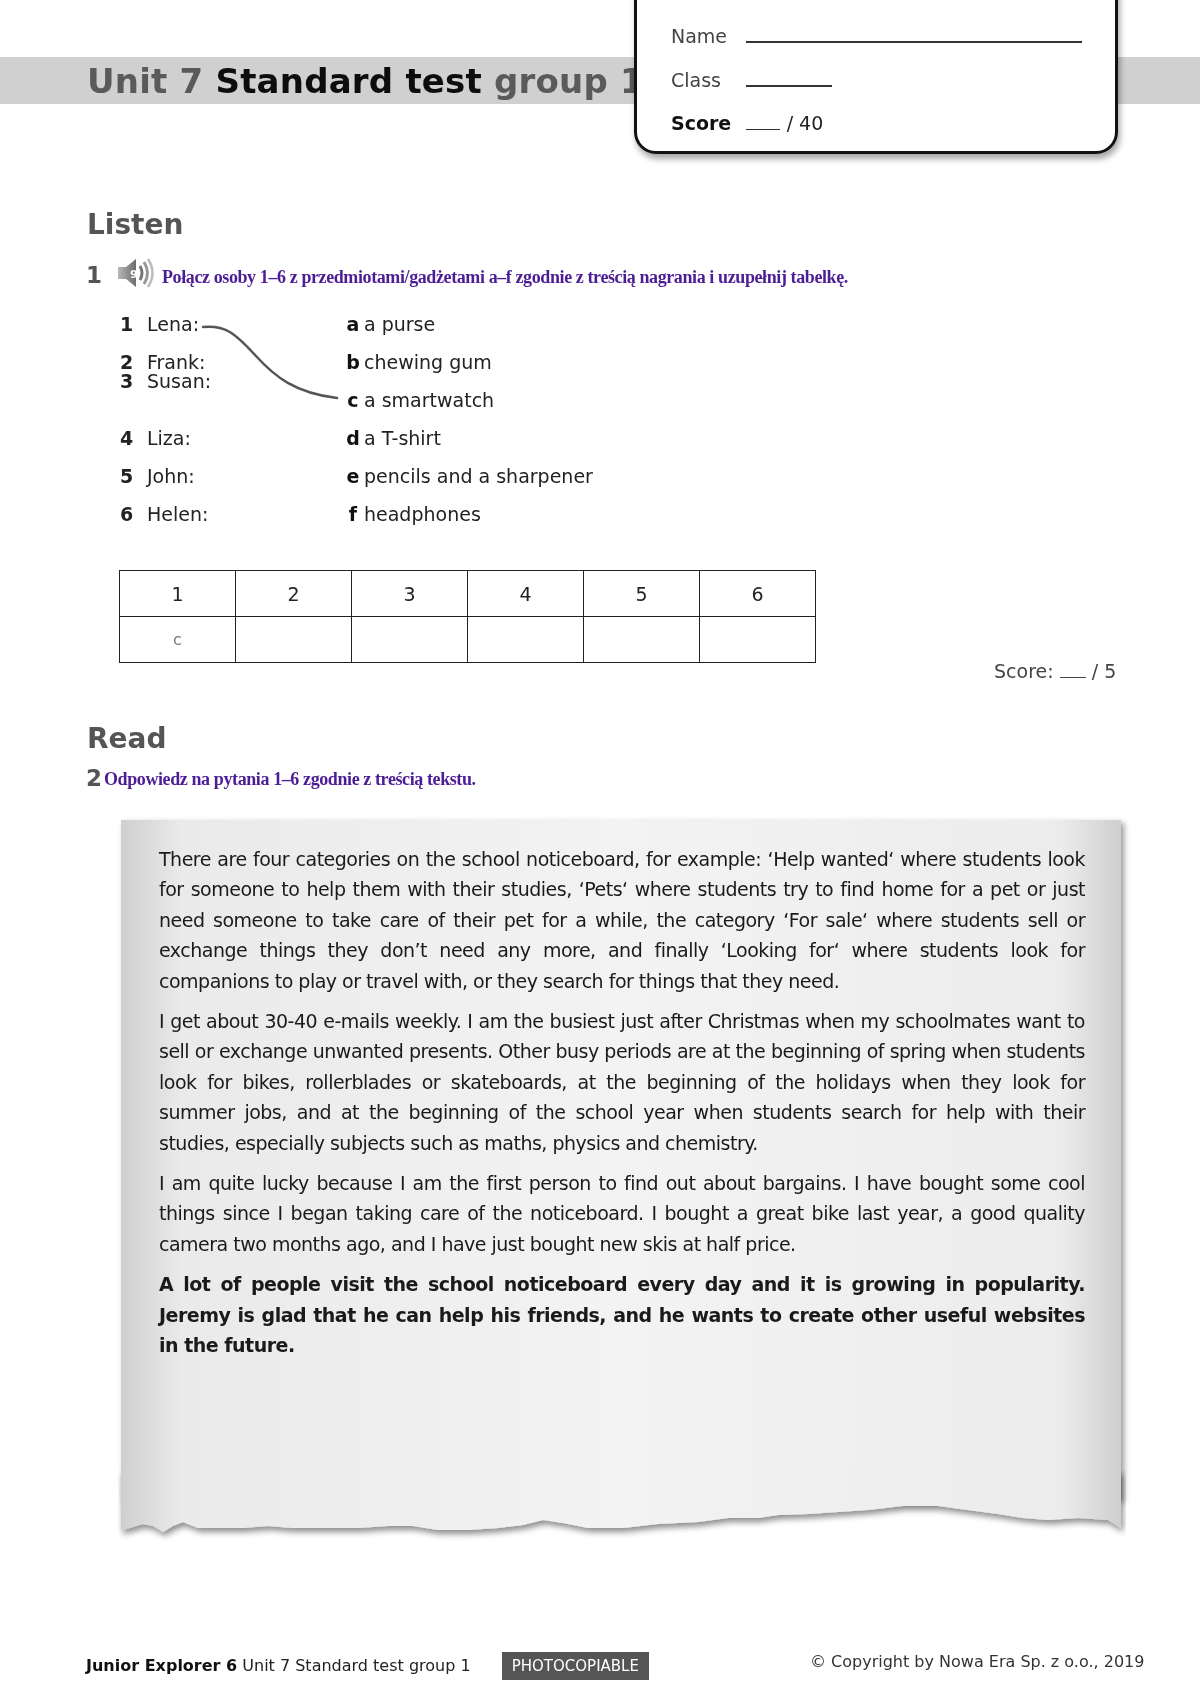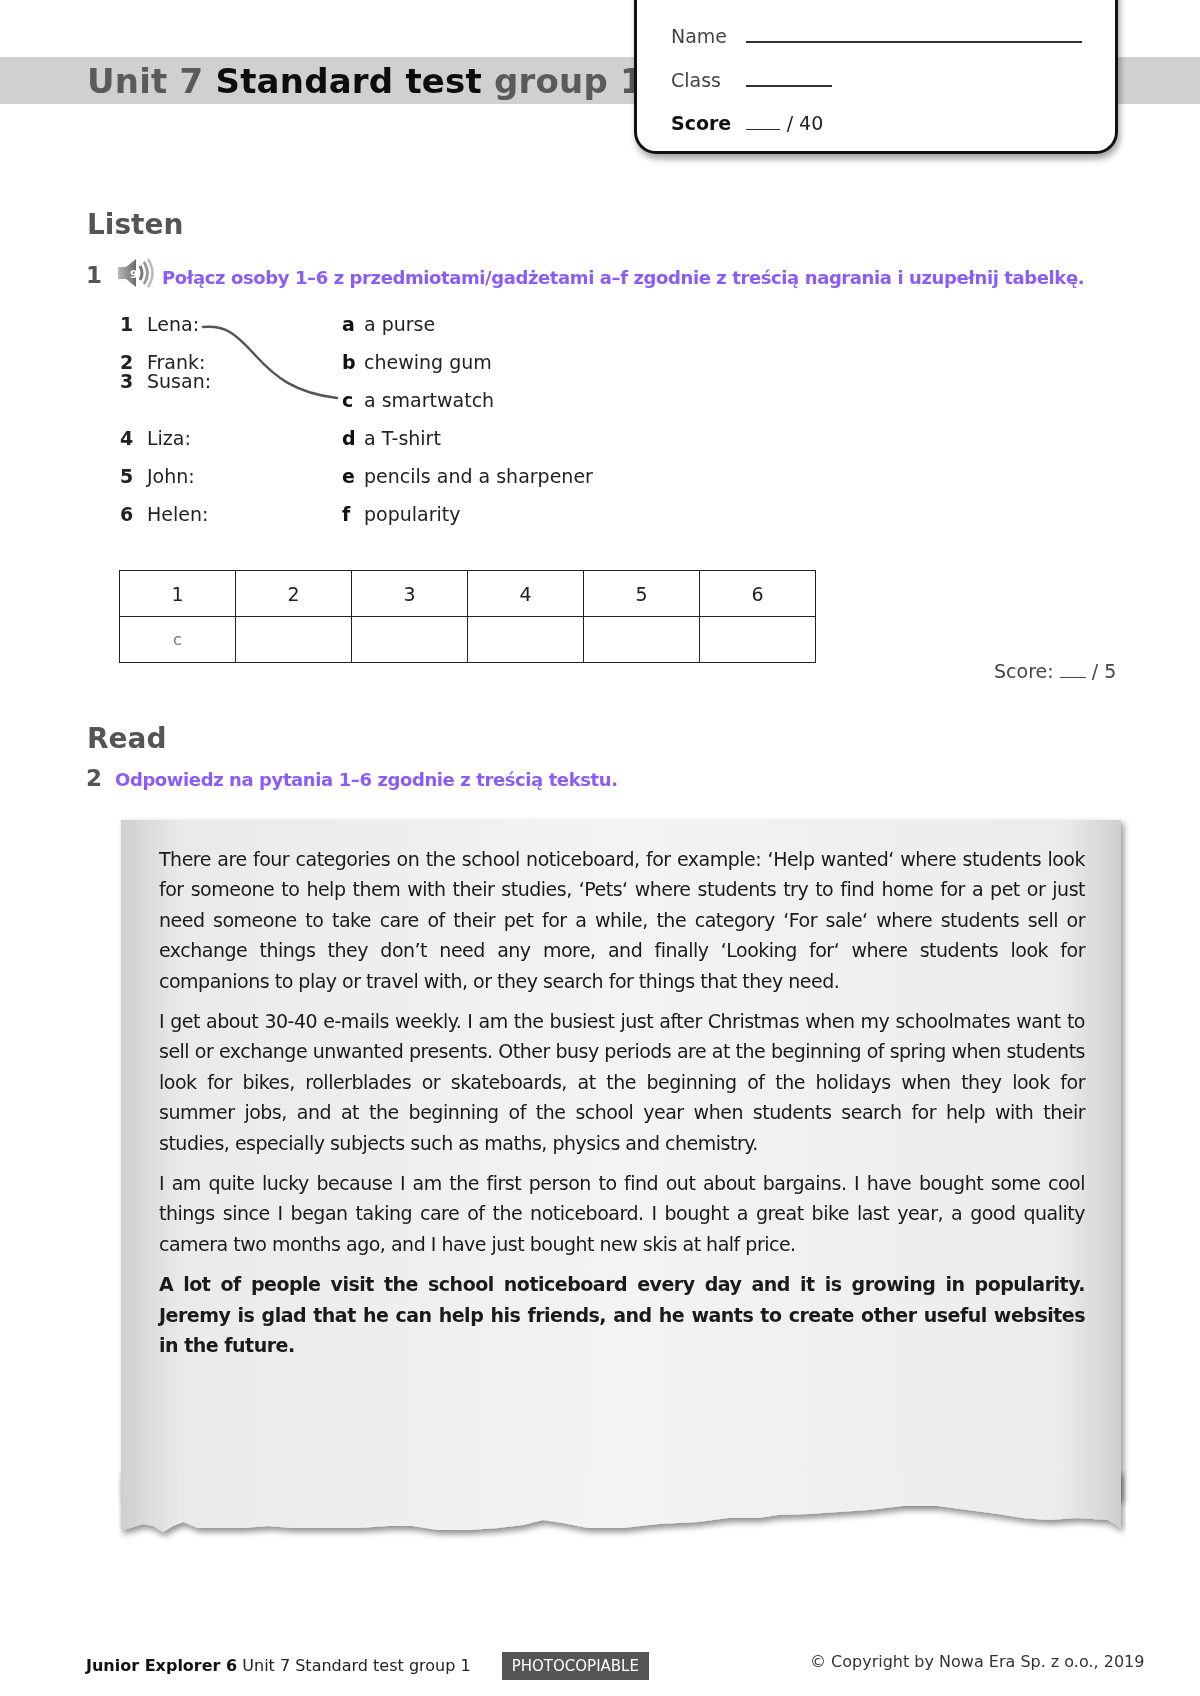--- a/index.html
+++ b/index.html
@@ -32,29 +32,30 @@
   .nb-score { top: 129px; color: #111; font-weight: bold; }
   .nb-score .val { font-weight: normal; color: #222; }
 
   .section-h {
     position: absolute; left: 87px; font-size: 28px; font-weight: bold; color: #555;
   }
   .ex-num {
     position: absolute; left: 86px; font-size: 23px; font-weight: bold; color: #555;
   }
   .instr {
-    position: absolute; font-size: 18px; font-weight: bold; color: #8b5cf6; white-space: nowrap;
+    position: absolute; font-size: 18px; font-weight: bold; color: #4c1d95; white-space: nowrap;
     letter-spacing: -0.4px;
+    font-family: Liberation Serif, serif;
   }
   .speaker { position: absolute; left: 116px; top: 256px; width: 42px; height: 34px; }
 
   .match-row { position: absolute; font-size: 19px; color: #222; height: 30px; }
   .match-left { left: 120px; }
   .match-left .num { display: inline-block; width: 27px; font-weight: bold; color: #222; }
-  .match-right { left: 342px; }
+  .match-right { left: 342px; text-align: center; }
   .match-right .let { display: inline-block; width: 22px; font-weight: bold; color: #111; }
   .match-line { position: absolute; left: 195px; top: 315px; width: 150px; height: 90px; }
 
   table.answers {
     position: absolute; left: 119px; top: 570px; border-collapse: collapse;
   }
   table.answers td {
     border: 1.5px solid #222; width: 113px; text-align: center; font-size: 19px; color: #222;
   }
   table.answers tr.head td { height: 43px; }
@@ -130,21 +131,21 @@
 <div class="match-row match-left" style="top:370px"><span class="num">3</span><span>Susan:</span></div>
 <div class="match-row match-left" style="top:427px"><span class="num">4</span><span>Liza:</span></div>
 <div class="match-row match-left" style="top:465px"><span class="num">5</span><span>John:</span></div>
 <div class="match-row match-left" style="top:503px"><span class="num">6</span><span>Helen:</span></div>
 
 <div class="match-row match-right" style="top:313px"><span class="let">a</span><span>a purse</span></div>
 <div class="match-row match-right" style="top:351px"><span class="let">b</span><span>chewing gum</span></div>
 <div class="match-row match-right" style="top:389px"><span class="let">c</span><span>a smartwatch</span></div>
 <div class="match-row match-right" style="top:427px"><span class="let">d</span><span>a T-shirt</span></div>
 <div class="match-row match-right" style="top:465px"><span class="let">e</span><span>pencils and a sharpener</span></div>
-<div class="match-row match-right" style="top:503px"><span class="let">f</span><span>popularity</span></div>
+<div class="match-row match-right" style="top:503px"><span class="let">f</span><span>headphones</span></div>
 
 <svg class="match-line" viewBox="0 0 150 90">
   <path d="M8 12 C30 10, 40 18, 60 40 S100 78, 142 83" stroke="#555" stroke-width="2.5" fill="none" stroke-linecap="round"></path>
 </svg>
 
 <table class="answers">
   <tbody>
       <tr class="head">
     <td>1</td>
     <td>2</td>
@@ -165,21 +166,21 @@
   </table>
 
 <div class="score5">
   <span>Score:</span>
   <span style="display:inline-block;width:26px;border-bottom:1.5px solid #444"></span>
   <span>/ 5</span>
 </div>
 
 <div class="section-h" style="top:722px">Read</div>
 <div class="ex-num" style="top:765px">2</div>
-<div class="instr" style="left:115px;top:769px">Odpowiedz na pytania 1–6 zgodnie z treścią tekstu.</div>
+<div class="instr" style="left:104px;top:769px">Odpowiedz na pytania 1–6 zgodnie z treścią tekstu.</div>
 
 <div class="reading">
   <div class="reading-inner">
     <p>There are four categories on the school noticeboard, for example: ‘Help wanted‘ where students look for someone to help them with their studies, ‘Pets‘ where students try to find home for a pet or just need someone to take care of their pet for a while, the category ‘For sale‘ where students sell or exchange things they don’t need any more, and finally ‘Looking for‘ where students look for companions to play or travel with, or they search for things that they need.</p>
     <p>I get about 30-40 e-mails weekly. I am the busiest just after Christmas when my schoolmates want to sell or exchange unwanted presents. Other busy periods are at the beginning of spring when students look for bikes, rollerblades or skateboards, at the beginning of the holidays when they look for summer jobs, and at the beginning of the school year when students search for help with their studies, especially subjects such as maths, physics and chemistry.</p>
     <p>I am quite lucky because I am the first person to find out about bargains. I have bought some cool things since I began taking care of the noticeboard. I bought a great bike last year, a good quality camera two months ago, and I have just bought new skis at half price.</p>
     <p class="bold">A lot of people visit the school noticeboard every day and it is growing in popularity. Jeremy is glad that he can help his friends, and he wants to create other useful websites in the future.</p>
   </div>
 </div>
 <svg class="torn" viewBox="0 0 1008 80" preserveAspectRatio="none">

